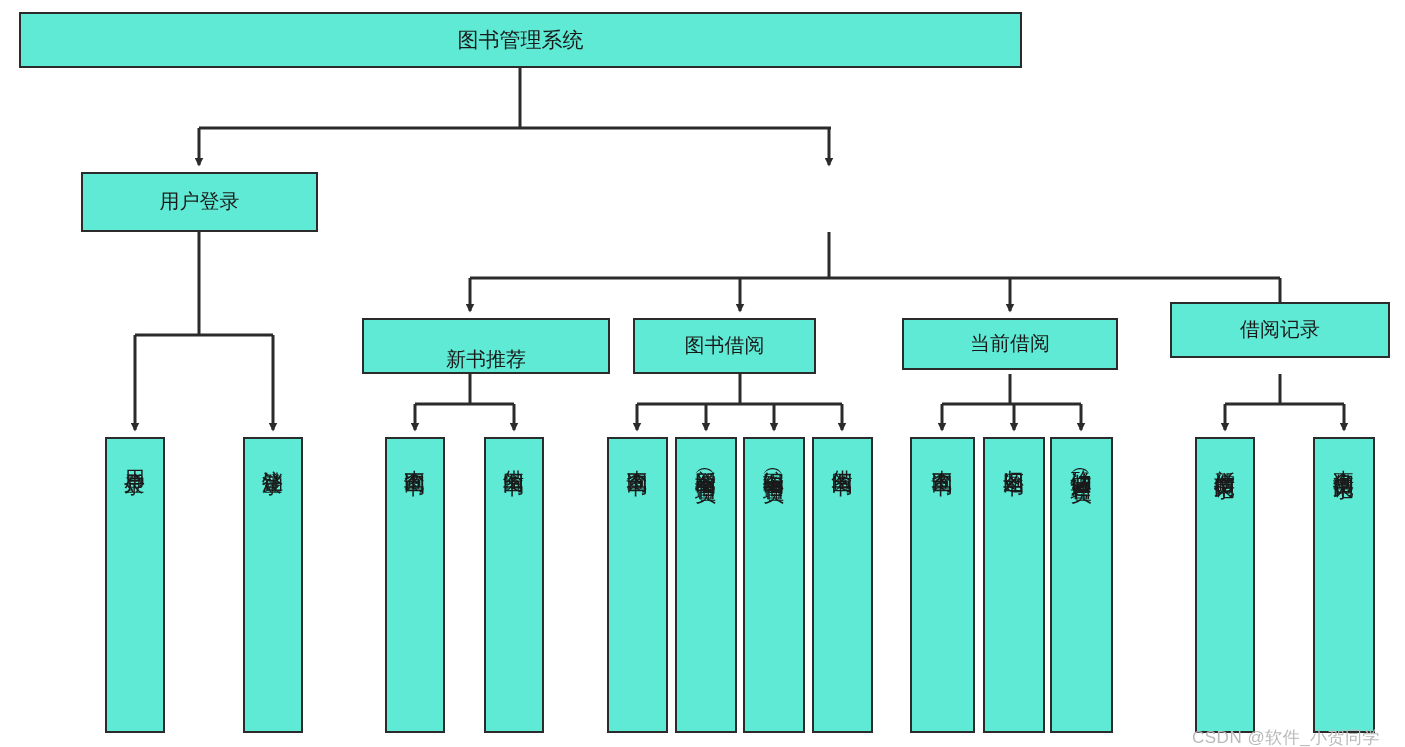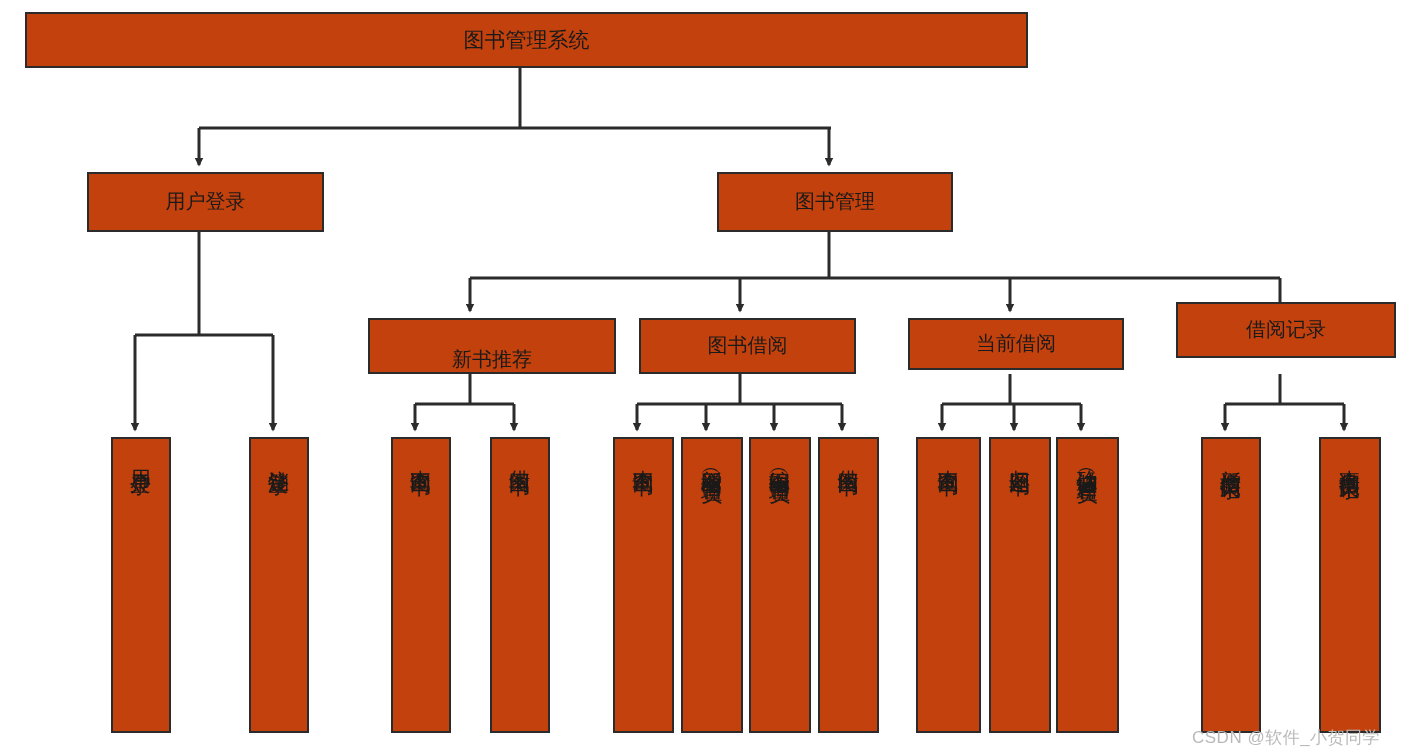--- a/index.html
+++ b/index.html
@@ -21,28 +21,27 @@
     position: absolute;
     left: 0;
     top: 0;
     width: 1405px;
     height: 747px;
     pointer-events: none;
   }
   .node {
     position: absolute;
     box-sizing: border-box;
-    background: #c2410c;
+    background: #5eead4;
     border: 2px solid #2b2b2b;
     display: flex;
     align-items: center;
     justify-content: center;
     color: #1a1a1a;
     z-index: 2;
-    margin-left: 6px;
   }
   .node .label {
     display: block;
     text-align: center;
     line-height: 1.18;
   }
   .node-root {
     font-size: 21px;
   }
   .node-l1 {
@@ -126,28 +125,25 @@
     </g>
   </svg>
 
   <div class="node node-root" style="left:19px; top:12px; width:1003px; height:56px;">
     <span class="label">图书管理系统</span>
   </div>
 
   <div class="node node-l1" style="left:81px; top:172px; width:237px; height:60px;">
     <span class="label">用户登录</span>
   </div>
-  <div class="node node-l1" style="left:711px; top:172px; width:236px; height:60px;">
-    <span class="label">图书管理</span>
-  </div>
 
   <div class="node node-l2" style="left:362px; top:318px; width:248px; height:56px;align-items:flex-end;">
     <span class="label">新书推荐</span>
   </div>
-  <div class="node node-l2" style="left:633px; top:318px; width:217px; height:56px;">
+  <div class="node node-l2" style="left:633px; top:318px; width:183px; height:56px;">
     <span class="label">图书借阅</span>
   </div>
   <div class="node node-l2" style="left:902px; top:318px; width:216px; height:52px;">
     <span class="label">当前借阅</span>
   </div>
   <div class="node node-l2" style="left:1170px; top:302px; width:220px; height:56px;">
     <span class="label">借阅记录</span>
   </div>
 
   <div class="node node-leaf" style="left:105px; top:437px; width:60px; height:296px;">

